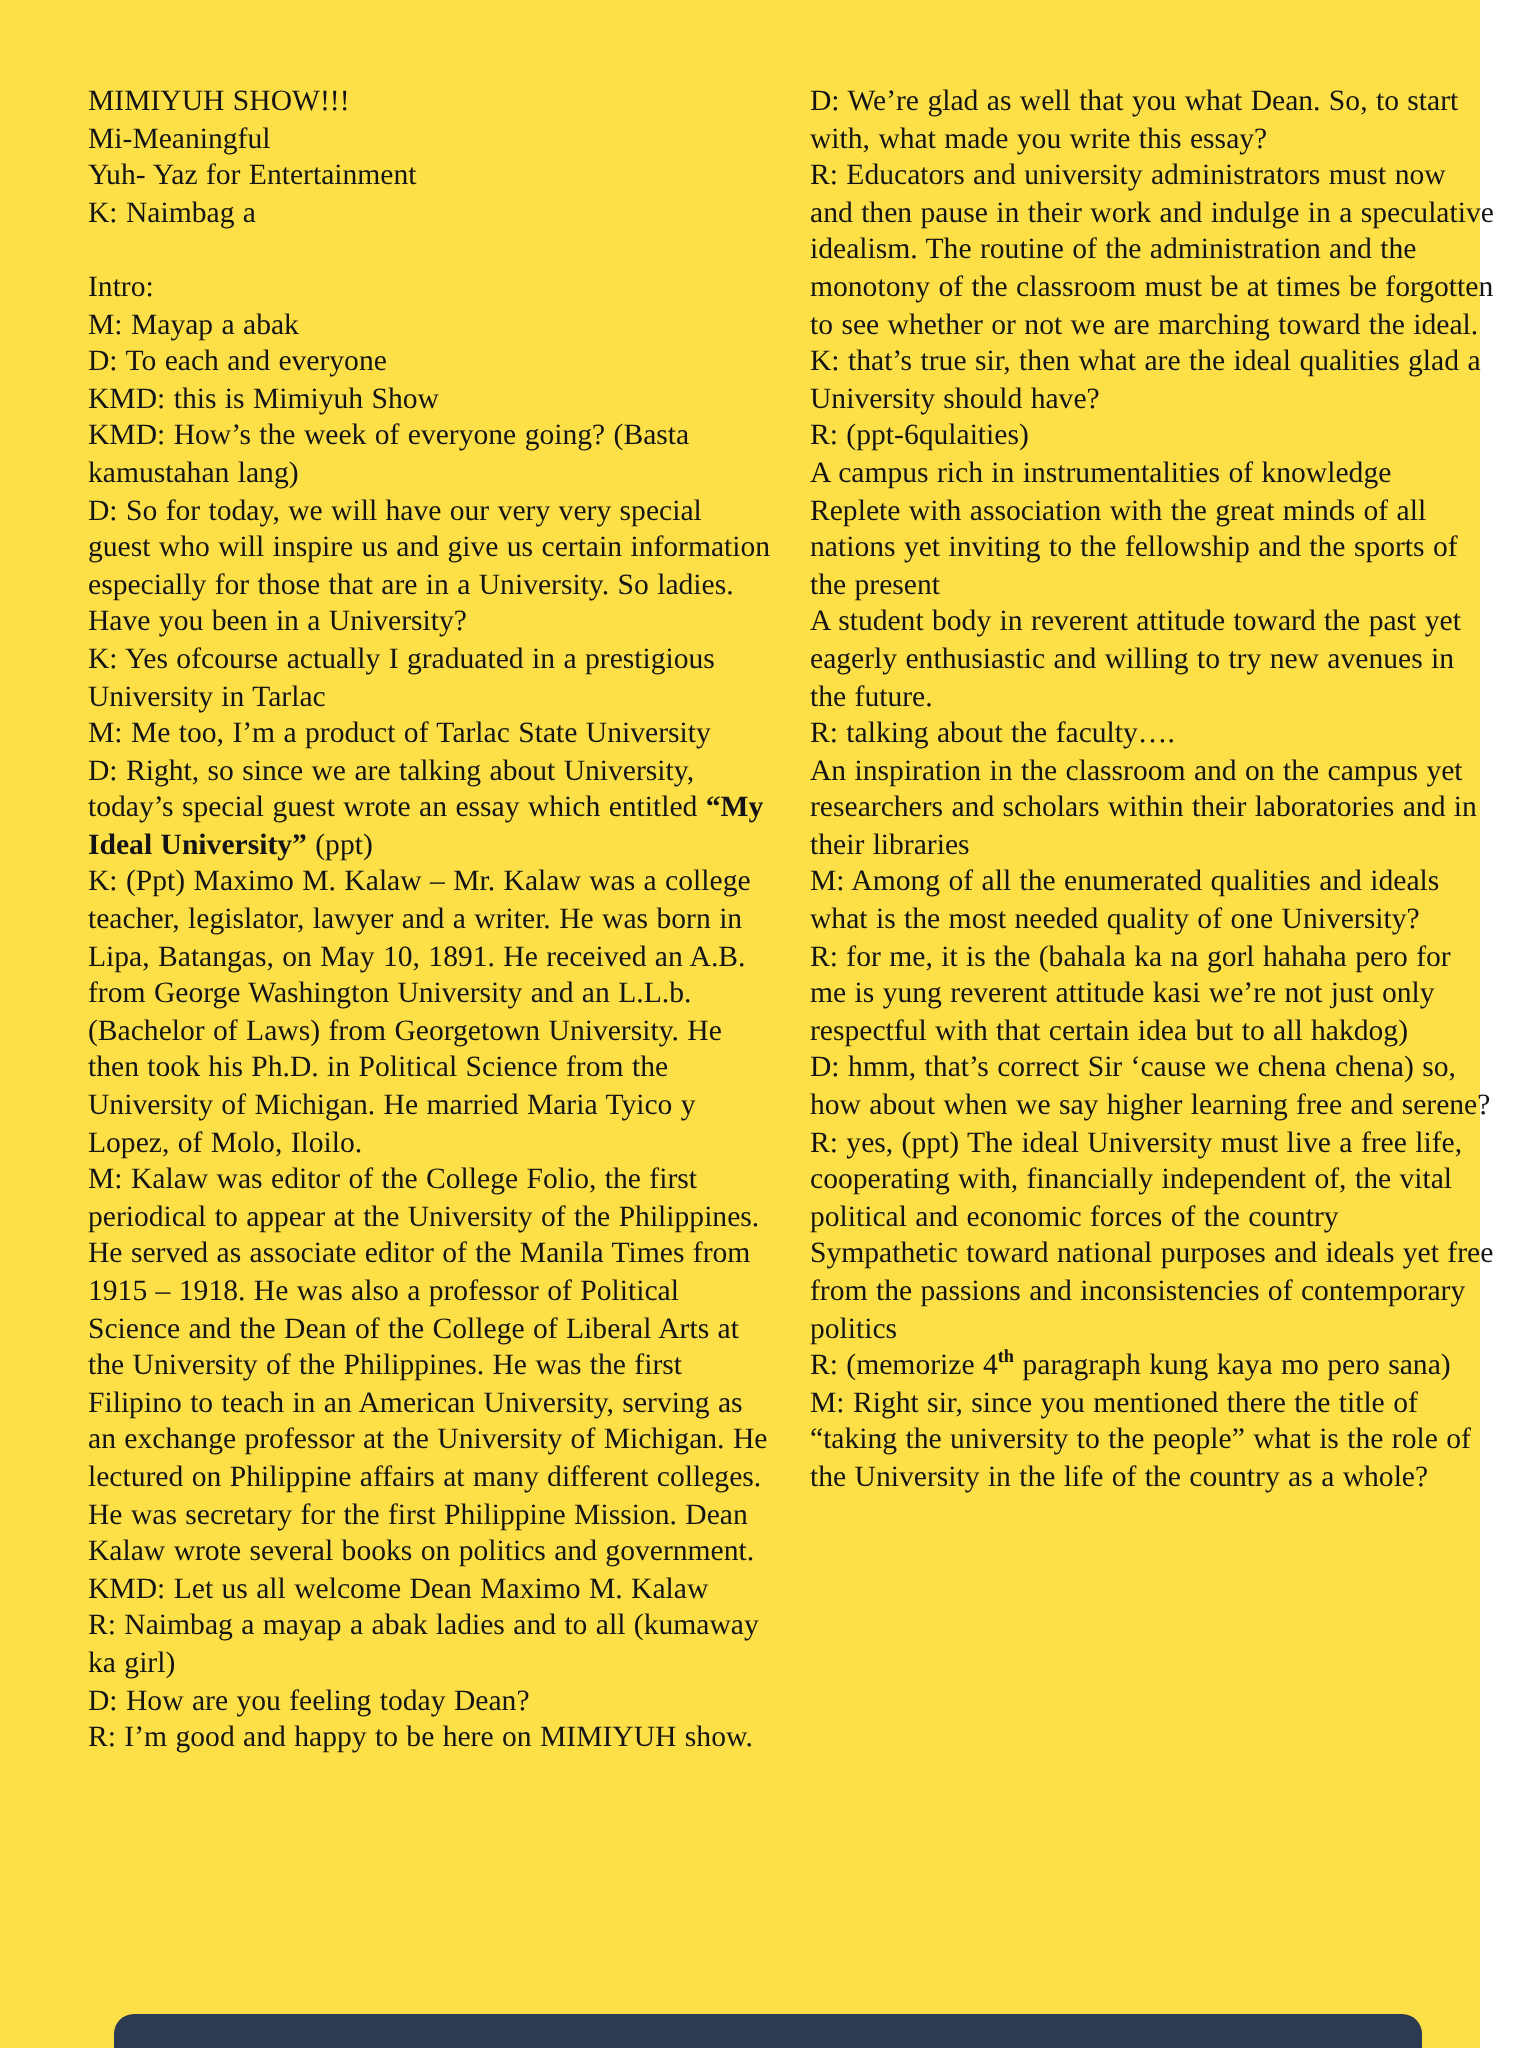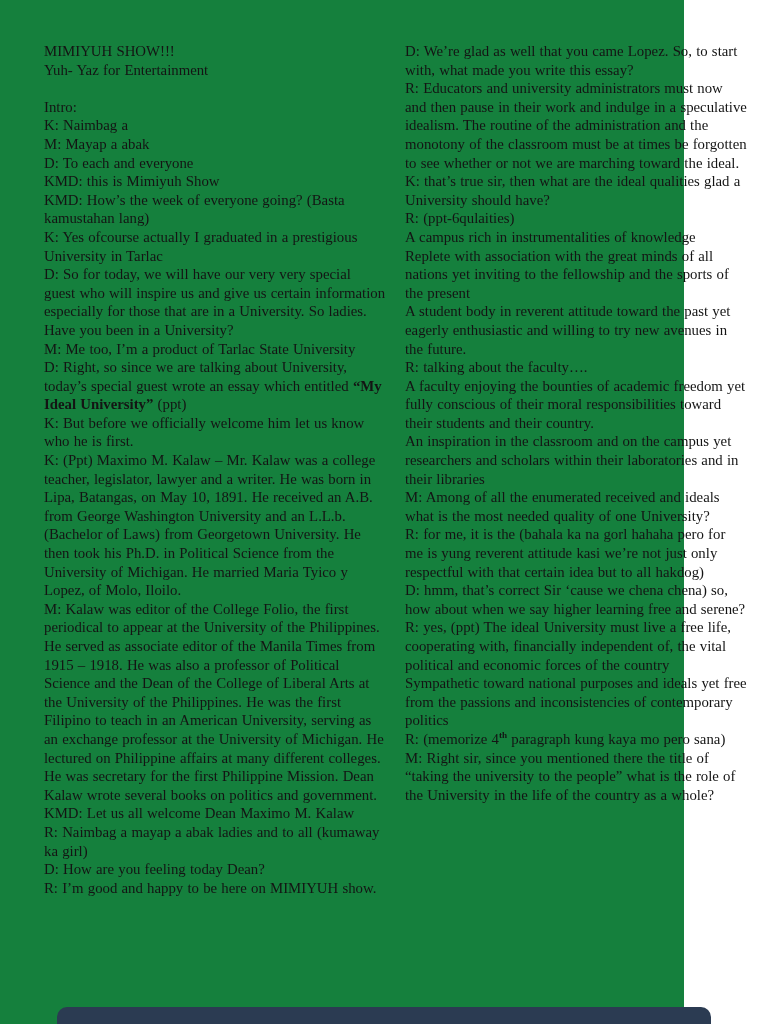--- a/index.html
+++ b/index.html
@@ -9,23 +9,23 @@
   }
   body {
     width: 768px;
     height: 1024px;
     overflow: hidden;
     font-family: "Liberation Serif", serif;
     color: #141414;
   }
   .page {
     position: relative;
-    width: 684px;
+    width: 740px;
     height: 1024px;
-    background: #15803d;
+    background: #fde047;
   }
   .columns {
     position: absolute;
     top: 42px;
     left: 44px;
     display: flex;
     gap: 19px;
   }
   .col {
     width: 342px;
@@ -59,51 +59,50 @@
     background: #2b3b52;
   }
 </style>
 </head>
 <body style="background: rgb(255, 255, 255); color: rgb(20, 20, 20);">
 
 <div class="page">
   <div class="columns">
     <div class="col" id="col-left">
         <p class="para"><span>MIMIYUH SHOW!!!</span></p>
+        <p class="para"><span>Mi-Meaningful</span></p>
         <p class="para"><span>Yuh- Yaz for Entertainment</span></p>
+        <p class="para"><span>K: Naimbag a</span></p>
         <p class="para gap-before"><span>Intro:</span></p>
-        <p class="para"><span>K: Naimbag a</span></p>
         <p class="para"><span>M: Mayap a abak</span></p>
         <p class="para"><span>D: To each and everyone</span></p>
         <p class="para"><span>KMD: this is Mimiyuh Show</span></p>
         <p class="para"><span>KMD: How’s the week of everyone going? (Basta kamustahan lang)</span></p>
+        <p class="para"><span>D: So for today, we will have our very very special guest who will inspire us and give us certain information especially for those that are in a University. So ladies. Have you been in a University?</span></p>
         <p class="para"><span>K: Yes ofcourse actually I graduated in a prestigious University in Tarlac</span></p>
-        <p class="para"><span>D: So for today, we will have our very very special guest who will inspire us and give us certain information especially for those that are in a University. So ladies. Have you been in a University?</span></p>
         <p class="para"><span>M: Me too, I’m a product of Tarlac State University</span></p>
         <p class="para"><span>D: Right, so since we are talking about University, today’s special guest wrote an essay which entitled </span><span class="bold">“My Ideal University”</span><span> (ppt)</span></p>
-        <p class="para"><span>K: But before we officially welcome him let us know who he is first.</span></p>
         <p class="para"><span>K: (Ppt) Maximo M. Kalaw – Mr. Kalaw was a college teacher, legislator, lawyer and a writer. He was born in Lipa, Batangas, on May 10, 1891. He received an A.B. from George Washington University and an L.L.b. (Bachelor of Laws) from Georgetown University. He then took his Ph.D. in Political Science from the University of Michigan. He married Maria Tyico y Lopez, of Molo, Iloilo.</span></p>
         <p class="para"><span>M: Kalaw was editor of the College Folio, the first periodical to appear at the University of the Philippines. He served as associate editor of the Manila Times from 1915 – 1918. He was also a professor of Political Science and the Dean of the College of Liberal Arts at the University of the Philippines. He was the first Filipino to teach in an American University, serving as an exchange professor at the University of Michigan. He lectured on Philippine affairs at many different colleges. He was secretary for the first Philippine Mission. Dean Kalaw wrote several books on politics and government.</span></p>
         <p class="para"><span>KMD: Let us all welcome Dean Maximo M. Kalaw</span></p>
         <p class="para"><span>R: Naimbag a mayap a abak ladies and to all (kumaway ka girl)</span></p>
         <p class="para"><span>D: How are you feeling today Dean?</span></p>
         <p class="para"><span>R: I’m good and happy to be here on MIMIYUH show.</span></p>
       </div>
     <div class="col" id="col-right">
-        <p class="para"><span>D: We’re glad as well that you came Lopez. So, to start with, what made you write this essay?</span></p>
+        <p class="para"><span>D: We’re glad as well that you what Dean. So, to start with, what made you write this essay?</span></p>
         <p class="para"><span>R: Educators and university administrators must now and then pause in their work and indulge in a speculative idealism. The routine of the administration and the monotony of the classroom must be at times be forgotten to see whether or not we are marching toward the ideal.</span></p>
         <p class="para"><span>K: that’s true sir, then what are the ideal qualities glad a University should have?</span></p>
         <p class="para"><span>R: (ppt-6qulaities)</span></p>
         <p class="para"><span>A campus rich in instrumentalities of knowledge</span></p>
         <p class="para"><span>Replete with association with the great minds of all nations yet inviting to the fellowship and the sports of the present</span></p>
         <p class="para"><span>A student body in reverent attitude toward the past yet eagerly enthusiastic and willing to try new avenues in the future.</span></p>
         <p class="para"><span>R: talking about the faculty….</span></p>
-        <p class="para"><span>A faculty enjoying the bounties of academic freedom yet fully conscious of their moral responsibilities toward their students and their country.</span></p>
         <p class="para"><span>An inspiration in the classroom and on the campus yet researchers and scholars within their laboratories and in their libraries</span></p>
-        <p class="para"><span>M: Among of all the enumerated received and ideals what is the most needed quality of one University?</span></p>
+        <p class="para"><span>M: Among of all the enumerated qualities and ideals what is the most needed quality of one University?</span></p>
         <p class="para"><span>R: for me, it is the (bahala ka na gorl hahaha pero for me is yung reverent attitude kasi we’re not just only respectful with that certain idea but to all hakdog)</span></p>
         <p class="para"><span>D: hmm, that’s correct Sir ‘cause we chena chena) so, how about when we say higher learning free and serene?</span></p>
         <p class="para"><span>R: yes, (ppt) The ideal University must live a free life, cooperating with, financially independent of, the vital political and economic forces of the country</span></p>
         <p class="para"><span>Sympathetic toward national purposes and ideals yet free from the passions and inconsistencies of contemporary politics</span></p>
         <p class="para"><span>R: (memorize 4</span><sup class="sup-run">th</sup><span> paragraph kung kaya mo pero sana)</span></p>
         <p class="para"><span>M: Right sir, since you mentioned there the title of “taking the university to the people” what is the role of the University in the life of the country as a whole?</span></p>
       </div>
   </div>
   <div class="bottom-bar" style="background: rgb(43, 59, 82);"></div>
 </div>

